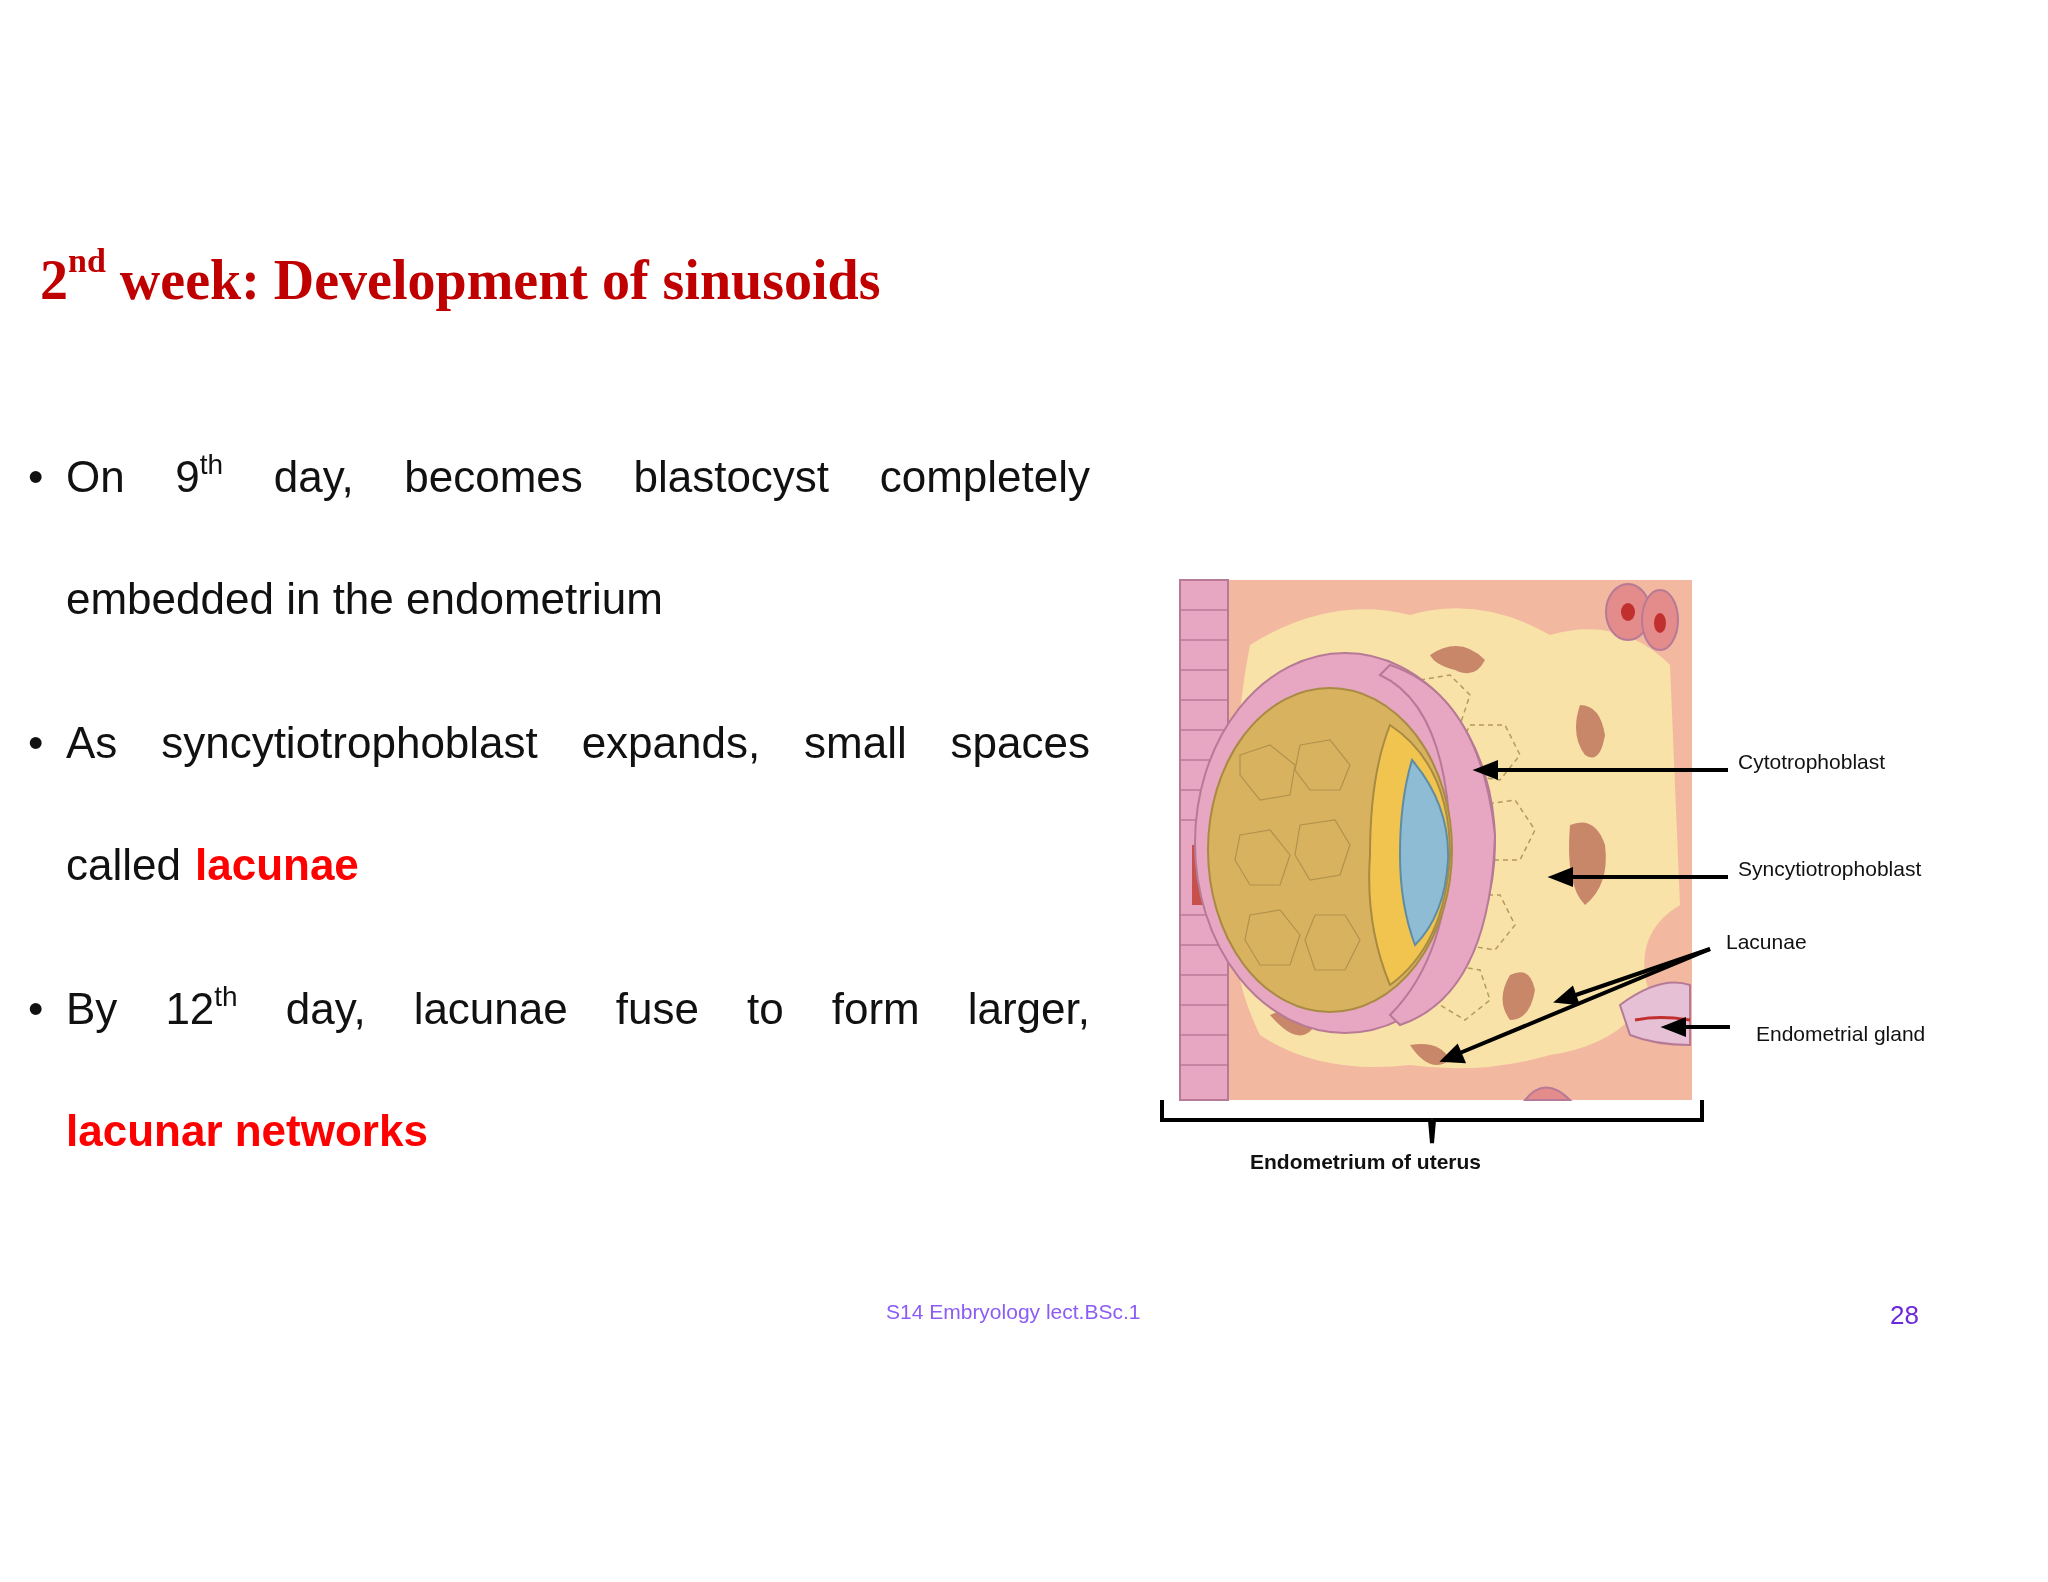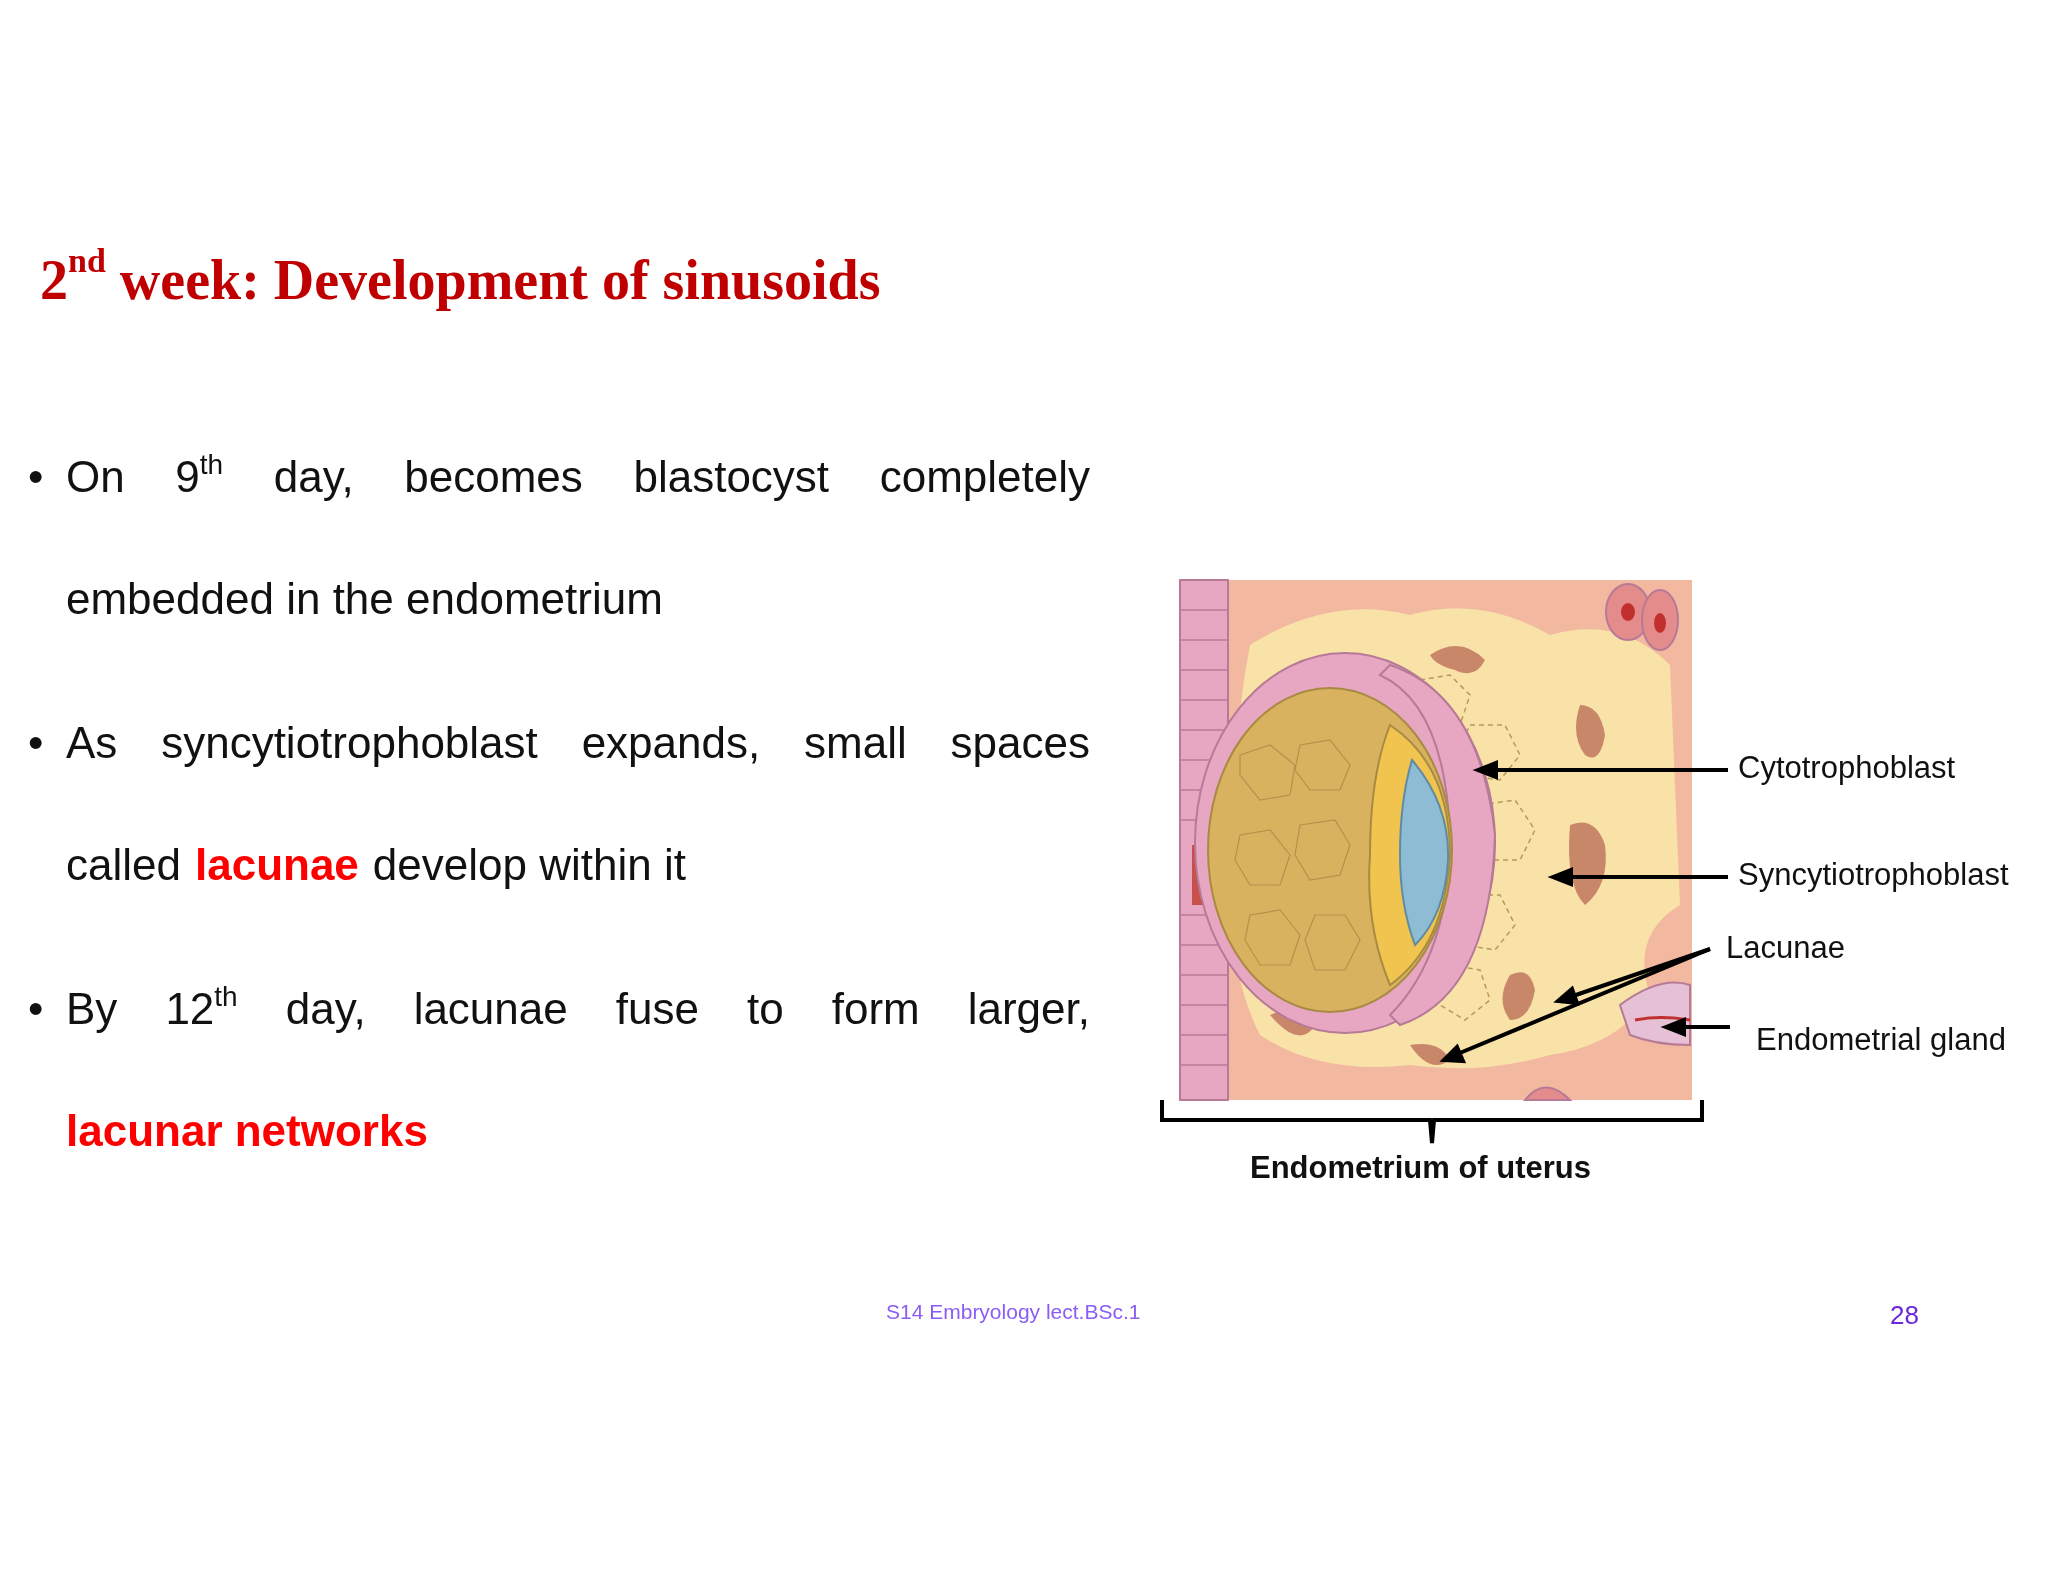--- a/index.html
+++ b/index.html
@@ -10,21 +10,21 @@
   .bullets { position:absolute; left:28px; top:455px; width:1062px; }
   .bullet { position:relative; padding-left:38px; font-size:44px; color:#111; line-height:1; }
   .bullet .dot { position:absolute; left:0; top:0; }
   .line { display:flex; justify-content:space-between; white-space:nowrap; height:122px; }
   .line.last { justify-content:flex-start; gap:14px; }
   .line sup { font-size:28px; vertical-align:top; position:relative; top:-4px; }
   .red { color:#ff0000; font-weight:bold; }
   .b2 { margin-top:22px; }
   .b3 { margin-top:22px; }
   .figure { position:absolute; left:1150px; top:575px; width:898px; height:620px; }
-  .lbl { position:absolute; font-size:31px; color:#111; white-space:nowrap; }
+  .lbl { position:absolute; font-size:21px; color:#111; white-space:nowrap; }
   .footer-left { position:absolute; left:886px; top:1300px; font-size:21px; color:#8b5cf6; }
   .footer-right { position:absolute; left:1866px; top:1300px; font-size:26px; color:#6d28d9;margin-left:24px; }
 </style>
 </head>
 <body>
 
 <div class="slide">
 
   <div class="title"><span>2</span><sup>nd</sup> <span>week: Development of sinusoids</span></div>
 
@@ -49,21 +49,20 @@
       <div class="line">
         <span>As</span>
         <span>syncytiotrophoblast</span>
         <span>expands,</span>
         <span>small</span>
         <span>spaces</span>
       </div>
       <div class="line last">
         <span>called</span>
         <span class="red">lacunae</span>
-        <span>develop within it</span>
       </div>
     </div>
 
     <div class="bullet b3">
       <span class="dot">•</span>
       <div class="line">
         <span>By</span>
         <span><span>12</span><sup>th</sup></span>
         <span>day,</span>
         <span>lacunae</span>

